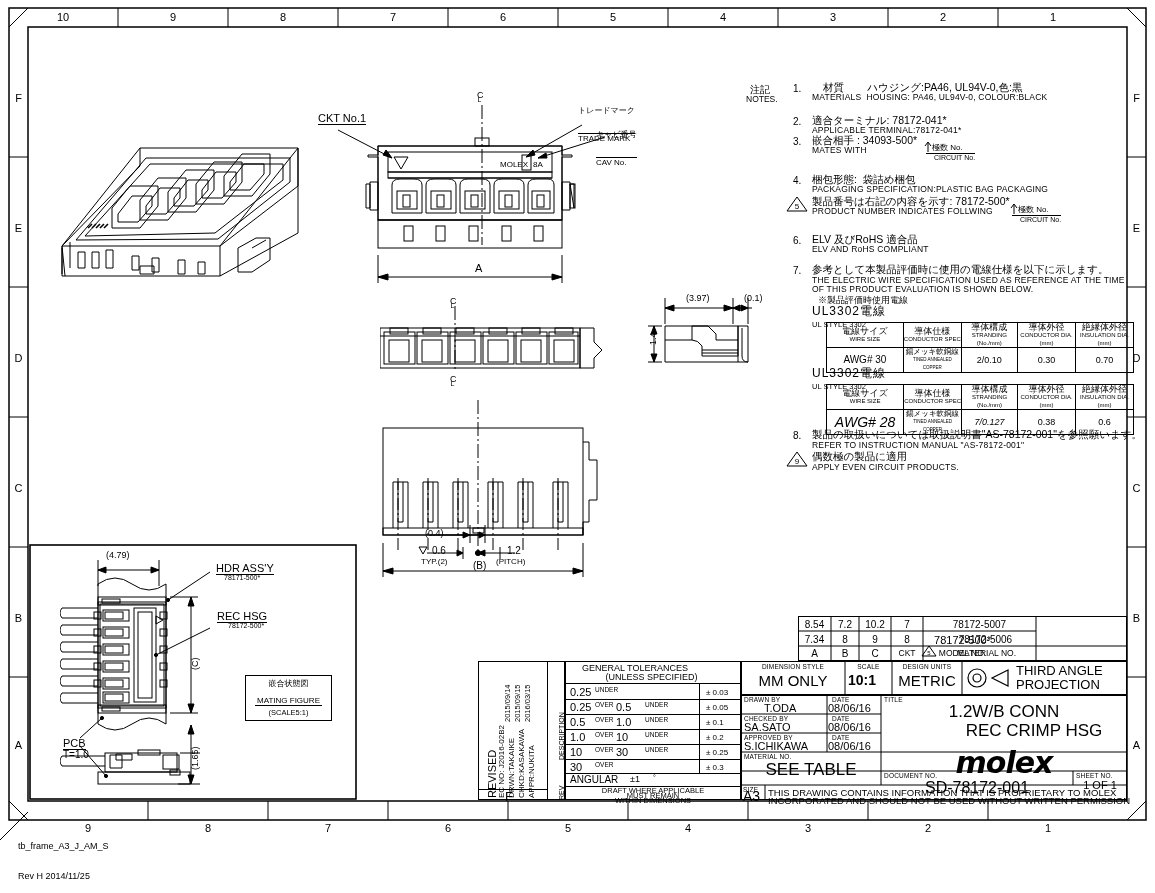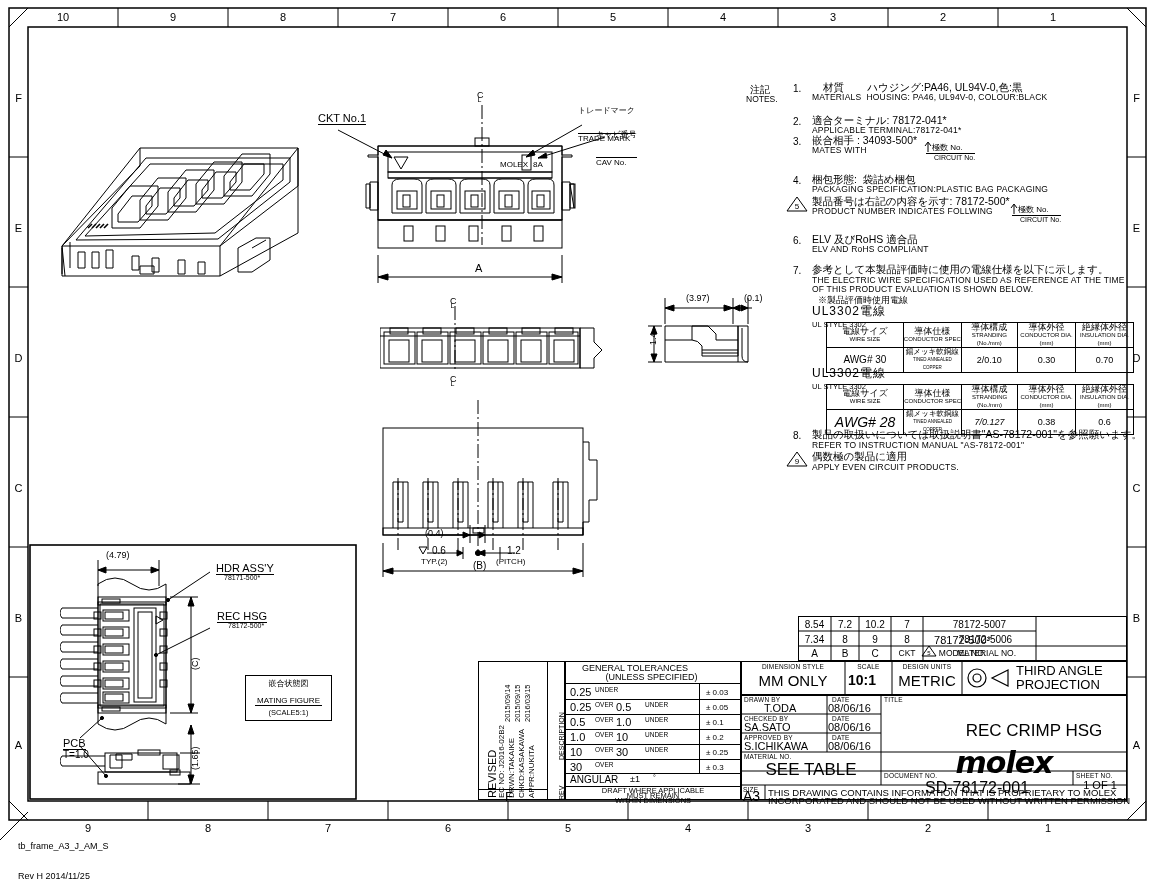--- a/index.html
+++ b/index.html
@@ -819,20 +819,21 @@
   <div class="abs txt" style="left:744px;top:721px;font-size:11px;">SA.SATO</div>
   <div class="abs txt" style="left:828px;top:721px;font-size:11px;">08/06/16</div>
   <div class="abs txt lbl" style="left:744px;top:734px;">APPROVED BY</div>
   <div class="abs txt lbl" style="left:832px;top:734px;">DATE</div>
   <div class="abs txt" style="left:744px;top:740px;font-size:11px;">S.ICHIKAWA</div>
   <div class="abs txt" style="left:828px;top:740px;font-size:11px;">08/06/16</div>
   <div class="abs txt lbl" style="left:744px;top:753px;">MATERIAL NO.</div>
   <div class="abs txt ctr" style="left:741px;top:760px;width:140px;font-size:17px;">SEE TABLE</div>
 
   <div class="abs txt lbl" style="left:884px;top:696px;">TITLE</div>
+  <div class="abs txt ctr" style="left:881px;top:702px;width:246px;font-size:17px;">1.2W/B CONN</div>
   <div class="abs txt ctr" style="left:881px;top:721px;width:246px;font-size:17px;padding-left:30px;">REC CRIMP HSG</div>
   <div class="abs ctr" style="left:881px;top:745px;width:246px;">
     <span class="molex">molex</span>
   </div>
   <div class="abs txt lbl" style="left:884px;top:772px;">DOCUMENT NO.</div>
   <div class="abs txt ctr" style="left:881px;top:779px;width:192px;font-size:16px;">SD-78172-001</div>
   <div class="abs txt lbl" style="left:1076px;top:772px;">SHEET NO.</div>
   <div class="abs txt ctr" style="left:1073px;top:779px;width:54px;font-size:11px;">1 OF 1</div>
   <div class="abs txt lbl" style="left:743px;top:786px;">SIZE</div>
   <div class="abs txt" style="left:743px;top:788px;font-size:14px;">A3</div>

